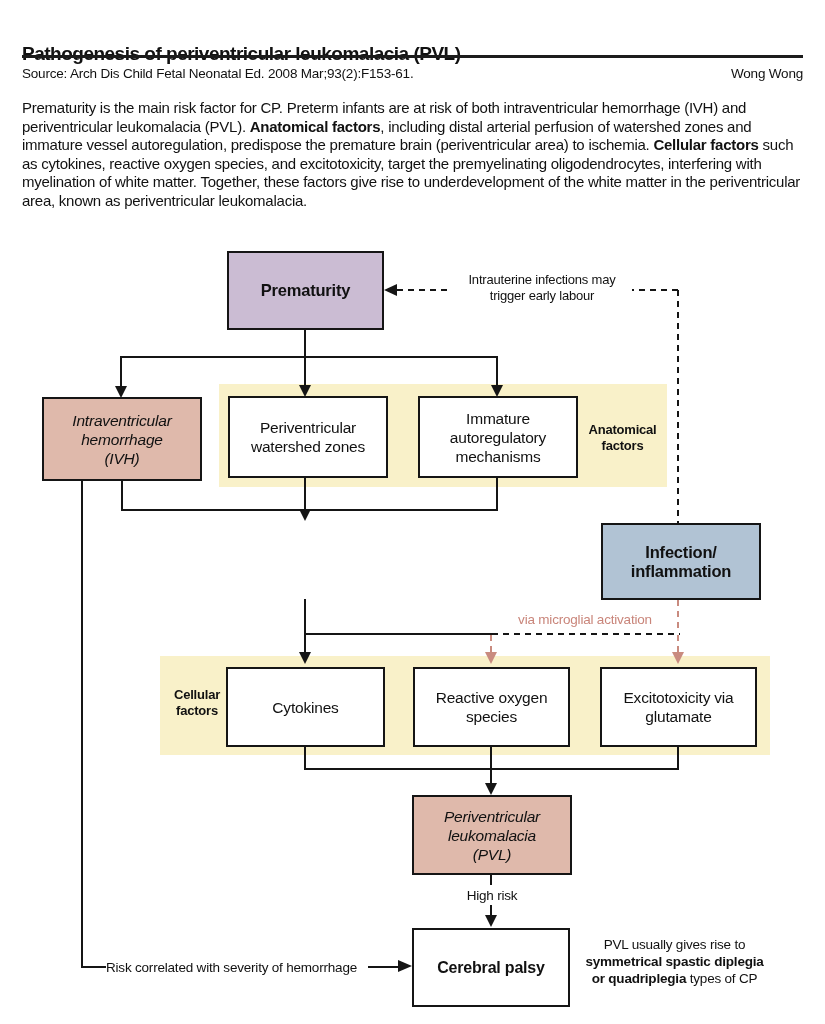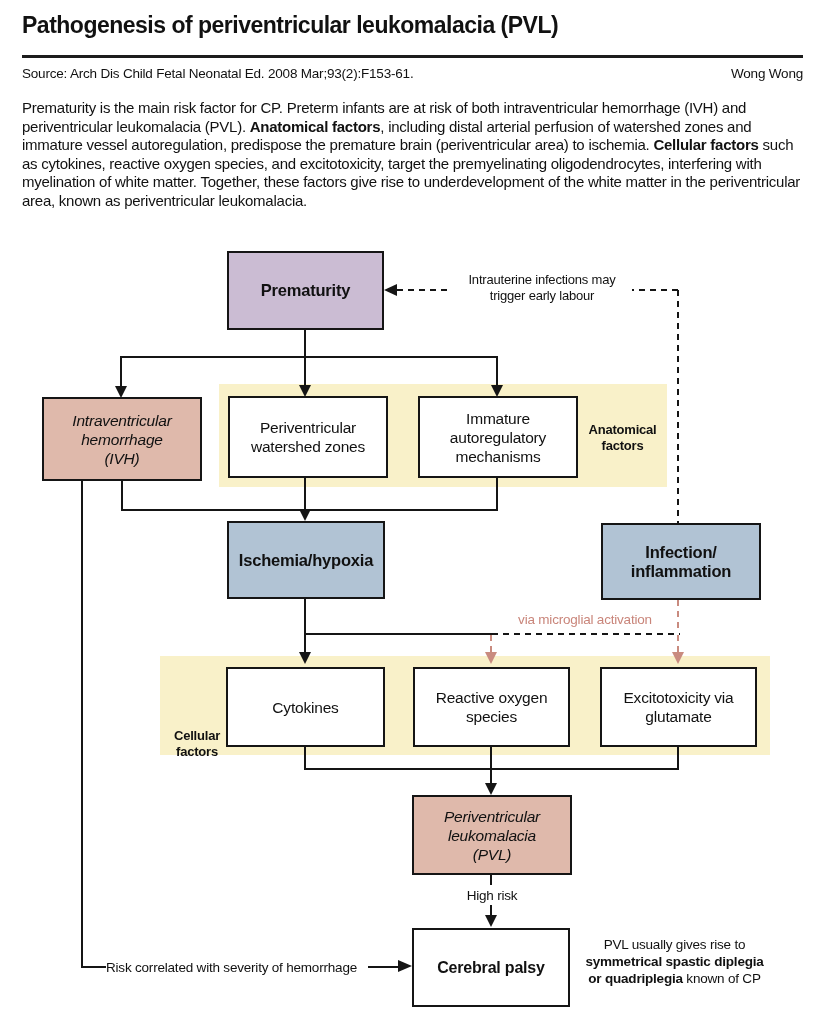--- a/index.html
+++ b/index.html
@@ -6,21 +6,21 @@
     --purple:#cbbcd3; --salmon:#dfb9ab; --blue:#b1c3d4; --yellow:#f9f1c9;
     --accent:#c98b7f; --accent-text:#c9857a; --ink:#151515;
   }
   html,body{margin:0;padding:0;background:#ffffff;}
   #canvas{
     position:relative; width:825px; height:1024px; background:#fff; overflow:hidden;
     font-family:"Liberation Sans", sans-serif; color:#111;
   }
   .abs{position:absolute;}
   
-  .title{font-size:23px; font-weight:bold; letter-spacing:-0.5px; white-space:nowrap;}
+  .title{font-size:19px; font-weight:bold; letter-spacing:-0.5px; white-space:nowrap;margin-top:31px;}
   .rule{background:#1c1c1c;}
   .meta{font-size:13.5px; letter-spacing:-0.2px;}
   .intro{font-size:15px; line-height:18.6px; letter-spacing:-0.25px; text-align:left;}
   
   .band{background:var(--yellow); z-index:0;}
   .box{
     border:2px solid var(--ink); display:flex; align-items:center; justify-content:center;
     text-align:center; white-space:pre-line; font-size:15.5px; line-height:19px;
     letter-spacing:-0.2px; z-index:3; box-sizing:border-box; background:#fff;
   }
@@ -117,40 +117,39 @@
 
   <div class="abs box purple bold" style="left:227px; top:251px; width:157px; height:79px;">Prematurity</div>
   <div class="abs box salmon italic" style="left:42px; top:397px; width:160px; height:84px;">Intraventricular
 hemorrhage
 (IVH)</div>
   <div class="abs box" style="left:228px; top:396px; width:160px; height:82px;">Periventricular
 watershed zones</div>
   <div class="abs box" style="left:418px; top:396px; width:160px; height:82px;">Immature
 autoregulatory
 mechanisms</div>
-  <div class="abs box blue bold" style="left:227px; top:521px; width:158px; height:78px;">Ischemia/hypoxia</div>
   <div class="abs box" style="left:226px; top:667px; width:159px; height:80px;">Cytokines</div>
   <div class="abs box blue bold" style="left:601px; top:523px; width:160px; height:77px;">Infection/
 inflammation</div>
   <div class="abs box" style="left:600px; top:667px; width:157px; height:80px;">Excitotoxicity via
 glutamate</div>
   <div class="abs box" style="left:413px; top:667px; width:157px; height:80px;">Reactive oxygen
 species</div>
   <div class="abs box salmon italic" style="left:412px; top:795px; width:160px; height:80px;">Periventricular
 leukomalacia
 (PVL)</div>
   <div class="abs box bold thick" style="left:412px; top:928px; width:158px; height:79px;">Cerebral palsy</div>
 
   <div class="abs lab" style="left:578px; top:422px; width:89px;">Anatomical
 factors</div>
-  <div class="abs lab" style="left:161px; top:728px; width:72px;">Cellular
+  <div class="abs lab" style="left:161px; top:687px; width:72px;">Cellular
 factors</div>
 
   <div class="abs overlabel" style="left:452px; top:272px; width:180px;">Intrauterine infections may
 trigger early labour</div>
   <div class="abs note accent-text" style="left:495px; top:611px; width:180px;">via microglial activation</div>
   <div class="abs note" style="left:452px; top:887px; width:80px;">High risk</div>
   <div class="abs note" style="left:106px; top:959px; width:262px; text-align:left; white-space:nowrap;">Risk correlated with severity of hemorrhage</div>
   <div class="abs note" style="left:577px; top:936px; width:195px;"><span>PVL usually gives rise to
 </span><span class="b">symmetrical spastic diplegia
-or quadriplegia</span><span> known of CP</span></div>
+or quadriplegia</span><span> types of CP</span></div>
 
 </div>
 
 </body></html>

